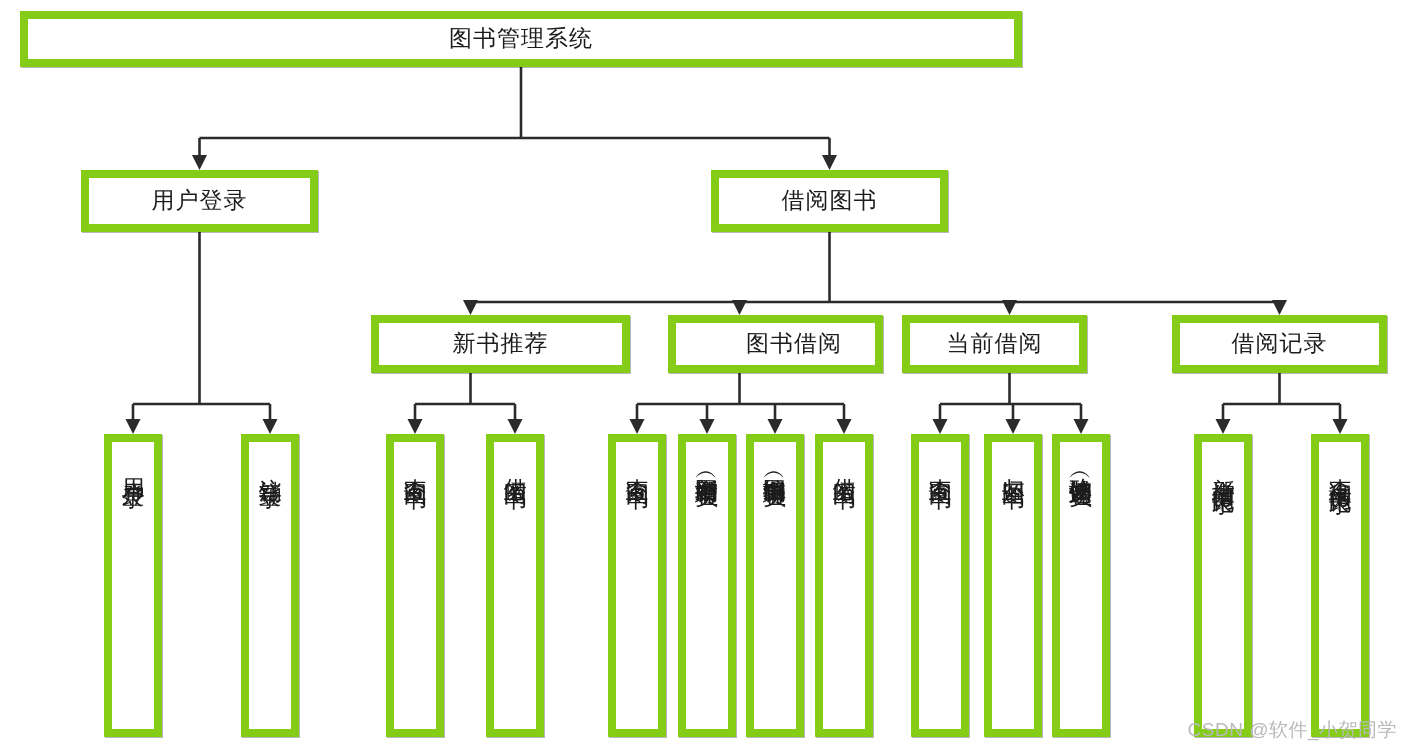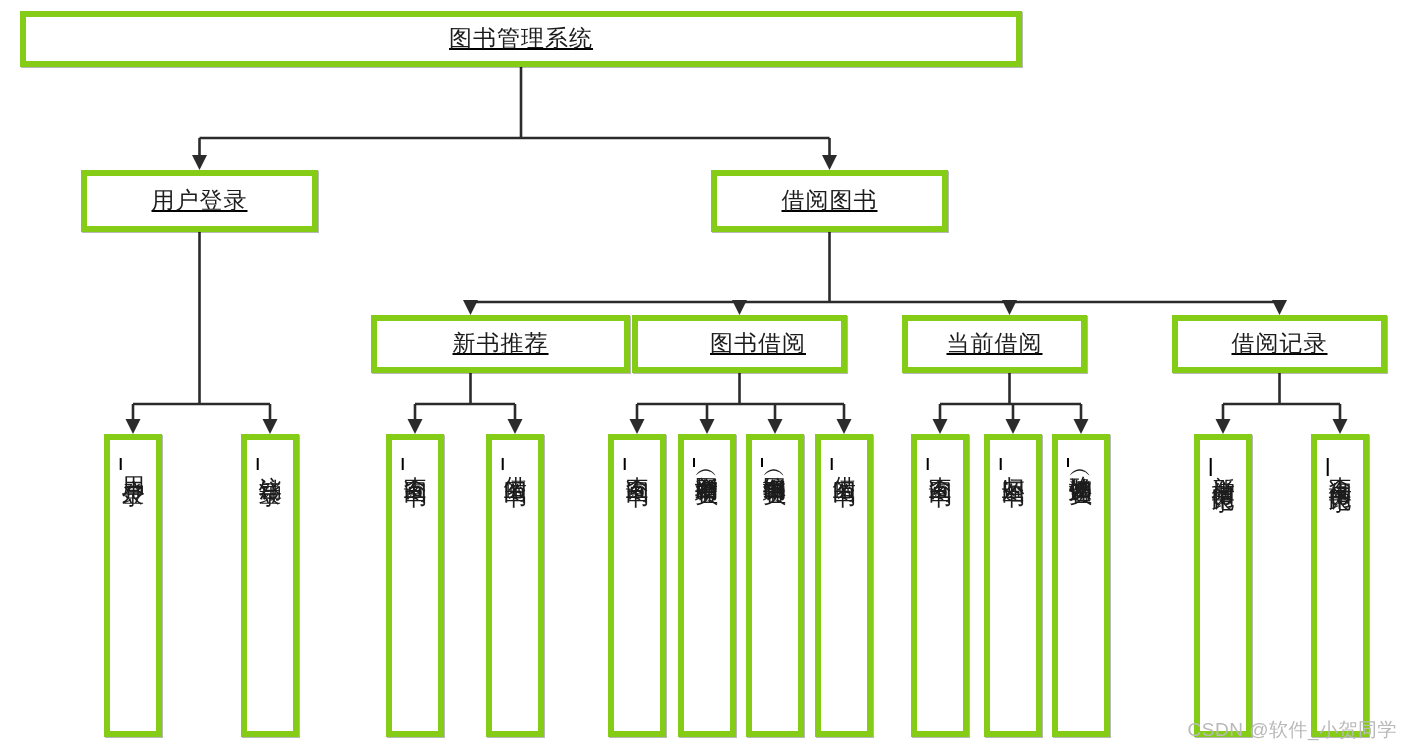--- a/index.html
+++ b/index.html
@@ -18,26 +18,25 @@
   #diagram-root {
     position: relative;
     width: 1405px;
     height: 747px;
     background: #ffffff;
   }
   .node {
     position: absolute;
     box-sizing: border-box;
     background: #ffffff;
-    border: 6px solid #84cc16;
+    border: 8px solid #84cc16;
     display: flex;
     align-items: center;
     justify-content: center;
     box-shadow: 1px 1px 0 rgba(0,0,0,0.28);
-    text-decoration: underline;
   }
   .node.horiz .node-label {
     font-size: 23px;
     line-height: 1.1;
     color: #1c1c1c;
     letter-spacing: 1px;
     white-space: nowrap;
     text-align: center;
   }
   .node.vert {
@@ -149,21 +148,21 @@
       </div>
       <div class="node horiz" style="left: 81px; top: 170px; width: 237px; height: 62px;">
         <span class="node-label">用户登录</span>
       </div>
       <div class="node horiz" style="left: 711px; top: 170px; width: 237px; height: 62px;">
         <span class="node-label">借阅图书</span>
       </div>
       <div class="node horiz" style="left: 371px; top: 315px; width: 259px; height: 58px;">
         <span class="node-label">新书推荐</span>
       </div>
-      <div class="node horiz" style="left: 632px; top: 315px; width: 215px; height: 58px; padding-left: 37px;">
+      <div class="node horiz" style="left: 668px; top: 315px; width: 215px; height: 58px; padding-left: 37px;">
         <span class="node-label">图书借阅</span>
       </div>
       <div class="node horiz" style="left: 902px; top: 315px; width: 185px; height: 58px;">
         <span class="node-label">当前借阅</span>
       </div>
       <div class="node horiz" style="left: 1172px; top: 315px; width: 215px; height: 58px; align-items: center;">
         <span class="node-label">借阅记录</span>
       </div>
       <div class="node vert" style="left: 104px; top: 434px; width: 58px; height: 303px;">
         <span class="node-label">用户登录</span>

